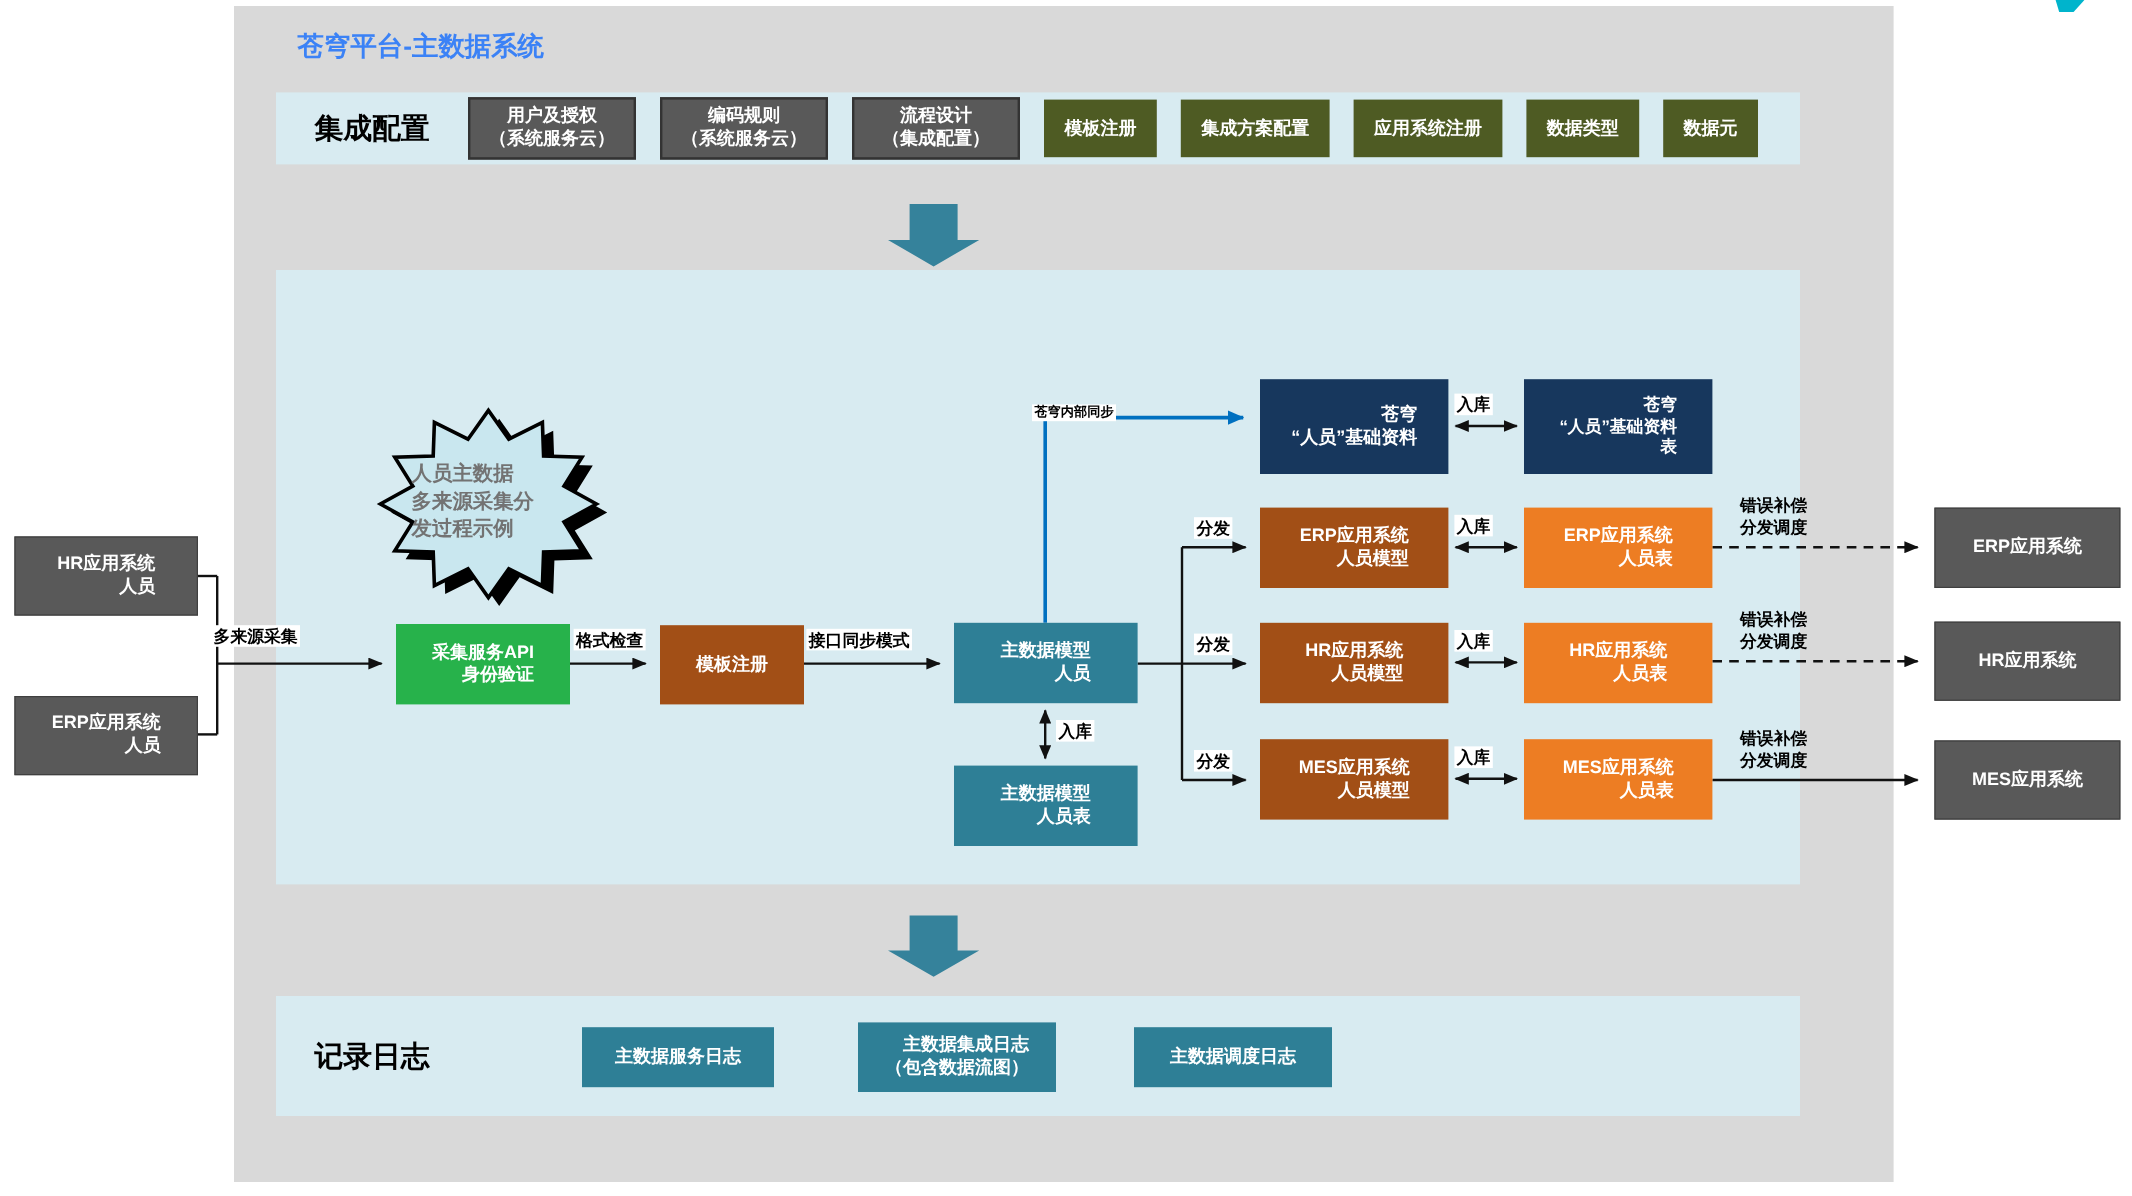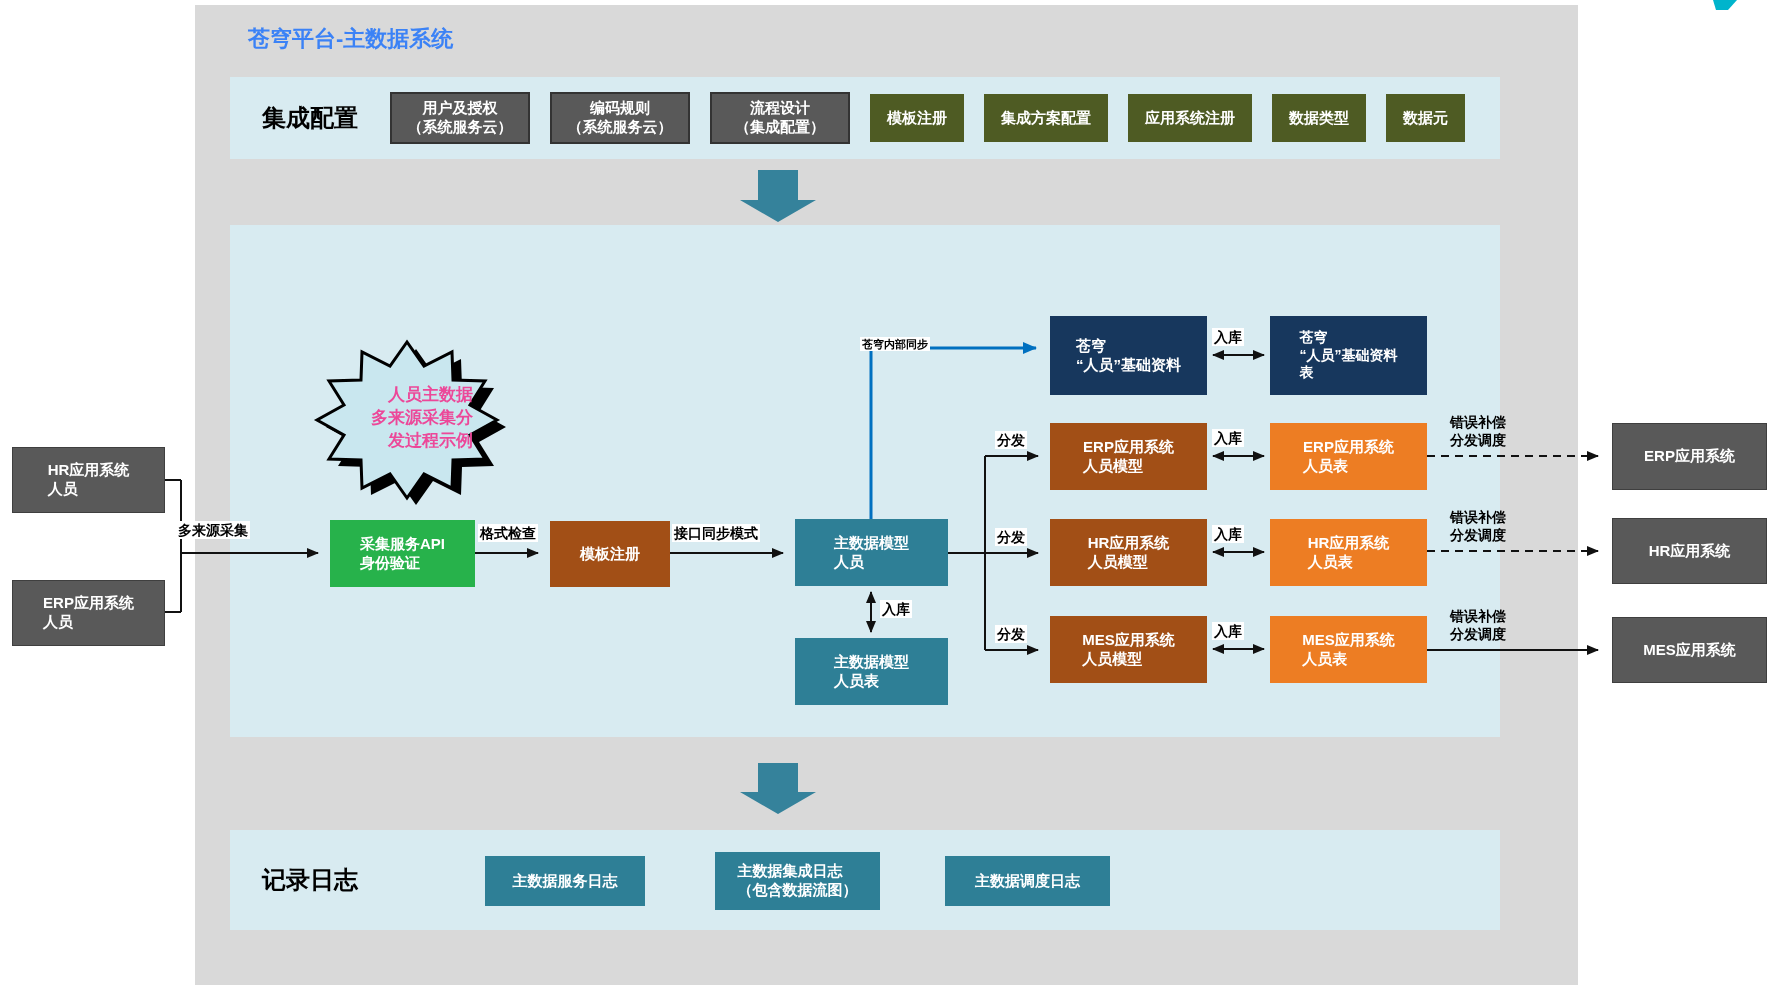--- a/index.html
+++ b/index.html
@@ -1,43 +1,43 @@
 <!DOCTYPE html>
 <html><head>
 <meta charset="utf-8">
 <style>
   html,body{margin:0;padding:0;background:#ffffff;}
   body{font-family:"Liberation Sans","DejaVu Sans",sans-serif;}
   .stage{position:relative;width:1777px;height:997px;background:#fff;overflow:hidden;}
   .outer{position:absolute;left:195px;top:5px;width:1383px;height:980px;background:#d9d9d9;}
   .band{position:absolute;left:230px;width:1270px;background:#d8ebf1;}
-  .band1{top:77px;height:82px;display:flex;align-items:center;gap:20px;padding-left:32px;box-sizing:border-box;}
+  .band1{top:77px;height:60px;display:flex;align-items:center;gap:20px;padding-left:32px;box-sizing:border-box;}
   .band2{top:225px;height:512px;}
   .band3{top:830px;height:100px;}
   .page-title{position:absolute;left:248px;top:24px;font-size:22px;font-weight:bold;color:#3b82f6;}
   .big-label{font-size:24px;font-weight:bold;color:#000;white-space:nowrap;}
   .band3 .big-label{position:absolute;left:32px;top:34px;}
   .cfg-btn{display:flex;flex-direction:column;align-items:center;justify-content:center;
            color:#fff;font-weight:bold;text-align:center;box-sizing:border-box;}
   .dark-btn{width:140px;height:52px;background:#595959;border:2px solid #333333;font-size:15px;line-height:1.25;}
   .olive-btn{height:48px;background:#4e5b23;font-size:15px;padding:0 17px;white-space:nowrap;}
   .band1 .big-label{margin-right:12px;}
-  .box{position:absolute;display:flex;align-items:center;justify-content:center;text-align:left;
+  .box{position:absolute;display:flex;align-items:center;justify-content:center;text-align:right;
        color:#fff;font-weight:bold;font-size:15px;line-height:1.25;white-space:pre-line;box-sizing:border-box;}
   .dark{background:#595959;border:1px solid #3f3f3f;}
   .green{background:#27b24b;}
   .brown{background:#a24f16;}
   .orange{background:#ed7d23;}
   .teal{background:#2e7f96;}
   .navy{background:#17375d;}
   .lbl{position:absolute;font-size:14px;font-weight:bold;color:#000;background:#fff;
        text-align:center;line-height:1.3;white-space:pre-line;padding:0 2px;}
   .lbl-plain{background:transparent;font-family:Liberation Serif, serif;}
-  .star-text{position:absolute;left:343px;top:384px;width:130px;text-align:right;
-             font-size:17px;font-weight:bold;color:#ec4899;line-height:1.35;white-space:pre-line;}
+  .star-text{position:absolute;left:343px;top:384px;width:130px;text-align:left;
+             font-size:17px;font-weight:bold;color:#737373;line-height:1.35;white-space:pre-line;}
   svg.wires{position:absolute;left:0;top:0;pointer-events:none;}
 </style>
 </head>
 <body>
 
 <div class="stage">
 
   <div class="outer"></div>
 
   <div class="page-title">苍穹平台-主数据系统</div>

